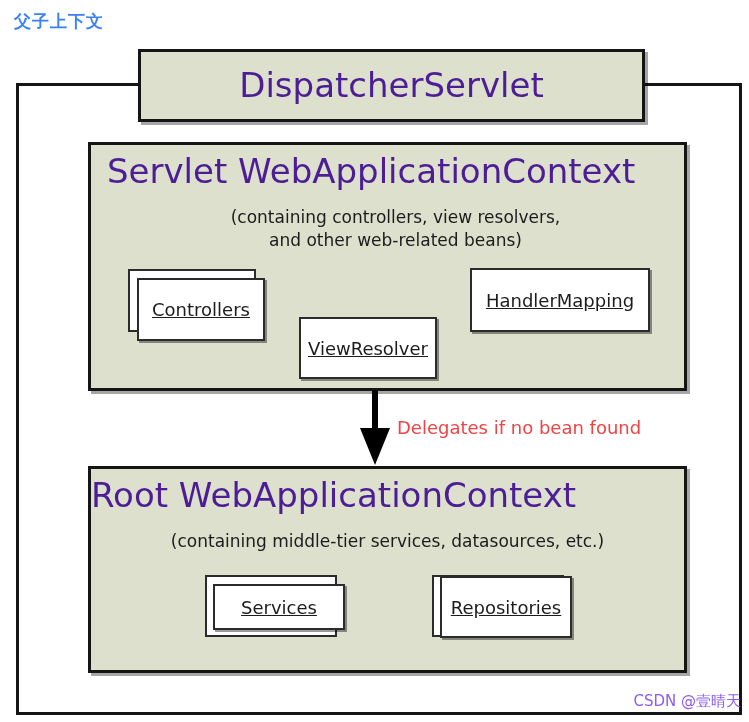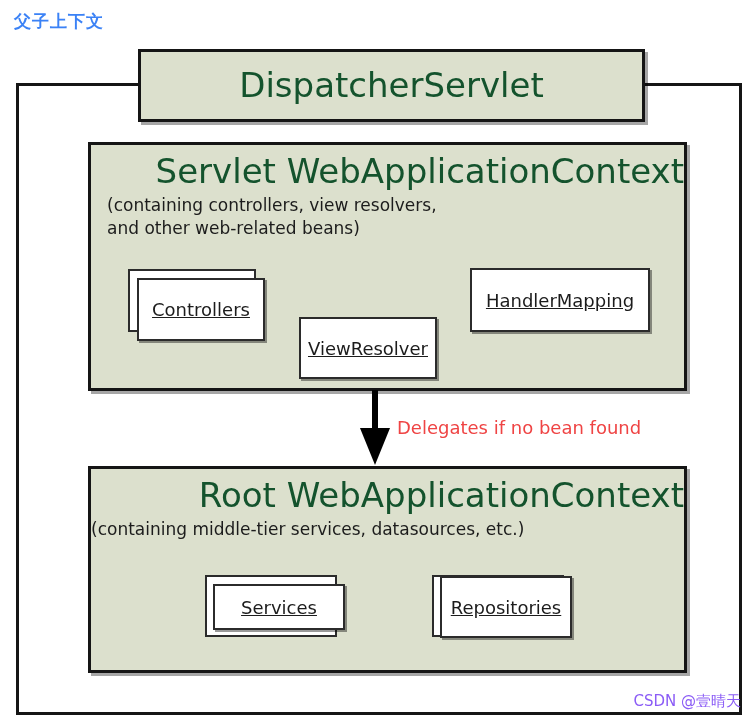--- a/index.html
+++ b/index.html
@@ -54,31 +54,32 @@
     justify-content: center;
     z-index: 3;
   }
   .dispatcher-box .big-title { font-size: 34px; }
 
   .servlet-box { left: 88px; top: 142px; width: 599px; height: 249px; padding-left: 16px; }
   .root-box    { left: 88px; top: 466px; width: 599px; height: 207px; }
 
   .big-title {
     font-size: 34px;
-    color: #14532d;
-    text-align: right;
+    color: #4c1d95;
+    text-align: left;
     line-height: 1.15;
   }
   .ctx-title { margin-top: 7px; }
 
   .subtitle {
     font-size: 17px;
     color: #1c1c1c;
+    text-align: center;
     line-height: 23px;
-    margin-top: 3px;
+    margin-top: 15px;
   }
 
   .bean-box {
     position: absolute;
     background: #ffffff;
     border: 2px solid #2b2b2b;
     z-index: 3;
     display: flex;
     align-items: center;
     justify-content: center;

